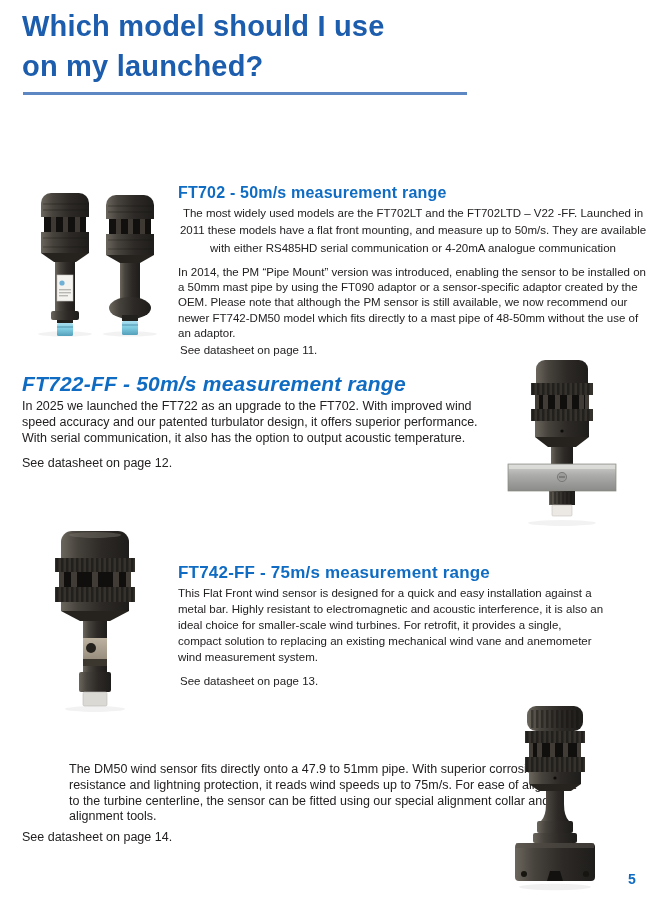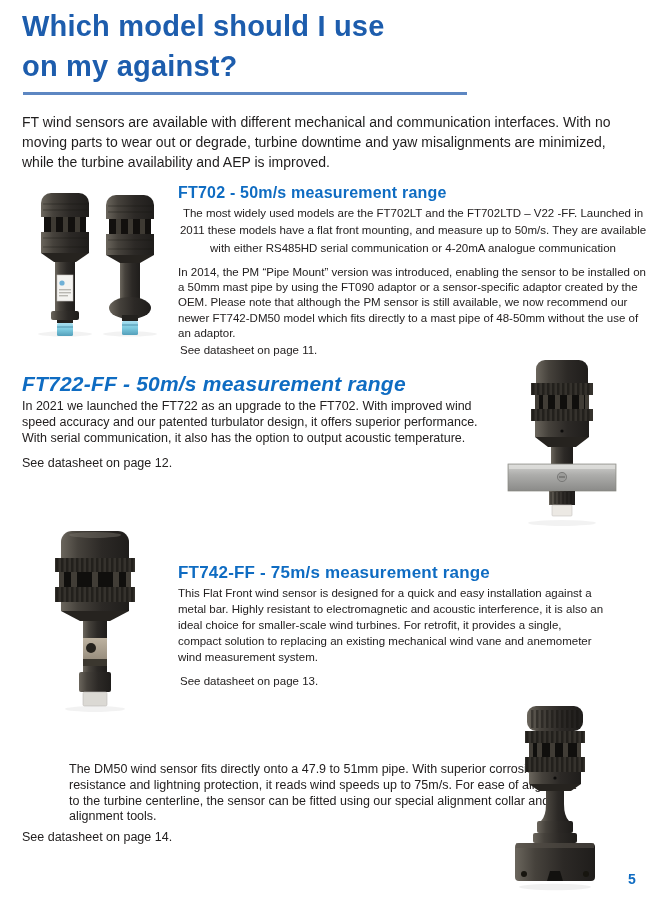--- a/index.html
+++ b/index.html
@@ -43,25 +43,24 @@
   .fig-742ff { left:25px;  top:528px; width:140px; height:185px; }
   .fig-dm50  { left:490px; top:700px; width:150px; height:192px; }
 
   .page-number { left:628px; top:871px; font-size:14px; font-weight:bold; color:#0f6cc2; }
 </style>
 </head>
 <body>
 
 <div class="page">
 
-  <h1 class="abs page-title"><span>Which model should I use</span><br><span>on my against?</span></h1>
+  <h1 class="abs page-title"><span>Which model should I use</span><br><span>on my launched?</span></h1>
 
   <div class="abs divider"></div>
 
-  <p class="abs intro">FT wind sensors are available with different mechanical and communication interfaces. With no moving parts to wear out or degrade, turbine downtime and yaw misalignments are minimized, while the turbine availability and AEP is improved.</p>
 
   <div class="fig fig-702">
     <svg viewBox="0 0 142 146" width="142" height="146">
       <defs>
         <linearGradient id="p1-body" x1="0" y1="0" x2="1" y2="0">
           <stop offset="0" stop-color="#6b665d"></stop>
             <stop offset="0.25" stop-color="#46423c"></stop>
           <stop offset="0.6" stop-color="#2c2926"></stop>
             <stop offset="1" stop-color="#1f1d1b"></stop>
         </linearGradient>
@@ -115,21 +114,21 @@
       <rect x="98" y="130" width="16" height="14" rx="1.5" fill="url(#p1-blue)"></rect>
       <line x1="98" y1="134" x2="114" y2="134" stroke="#4e93ad"></line>
     </svg>
   </div>
   <h2 class="abs sec-heading h-ft702">FT702 - 50m/s measurement range</h2>
   <p class="abs body-txt p-702a">The most widely used models are the FT702LT and the FT702LTD – V22 -FF. Launched in 2011 these models have a flat front mounting, and measure up to 50m/s. They are available with either RS485HD serial communication or 4-20mA analogue communication</p>
   <p class="abs body-txt p-702b">In 2014, the PM “Pipe Mount” version was introduced, enabling the sensor to be installed on a 50mm mast pipe by using the FT090 adaptor or a sensor-specific adaptor created by the OEM. Please note that although the PM sensor is still available, we now recommend our newer FT742-DM50 model which fits directly to a mast pipe of 48-50mm without the use of an adaptor.</p>
   <p class="abs body-txt n-702">See datasheet on page 11.</p>
 
   <h2 class="abs sec-heading h-ft722">FT722-FF - 50m/s measurement range</h2>
-  <p class="abs body-txt p-722">In 2021 we launched the FT722 as an upgrade to the FT702. With improved wind speed accuracy and our patented turbulator design, it offers superior performance. With serial communication, it also has the option to output acoustic temperature.</p>
+  <p class="abs body-txt p-722">In 2025 we launched the FT722 as an upgrade to the FT702. With improved wind speed accuracy and our patented turbulator design, it offers superior performance. With serial communication, it also has the option to output acoustic temperature.</p>
   <p class="abs body-txt n-722">See datasheet on page 12.</p>
   <div class="fig fig-722">
     <svg viewBox="0 0 150 175" width="150" height="175">
       <defs>
         <linearGradient id="p2-body" x1="0" y1="0" x2="1" y2="0">
           <stop offset="0" stop-color="#6b665d"></stop>
             <stop offset="0.25" stop-color="#46423c"></stop>
           <stop offset="0.6" stop-color="#2c2926"></stop>
             <stop offset="1" stop-color="#1f1d1b"></stop>
         </linearGradient>

